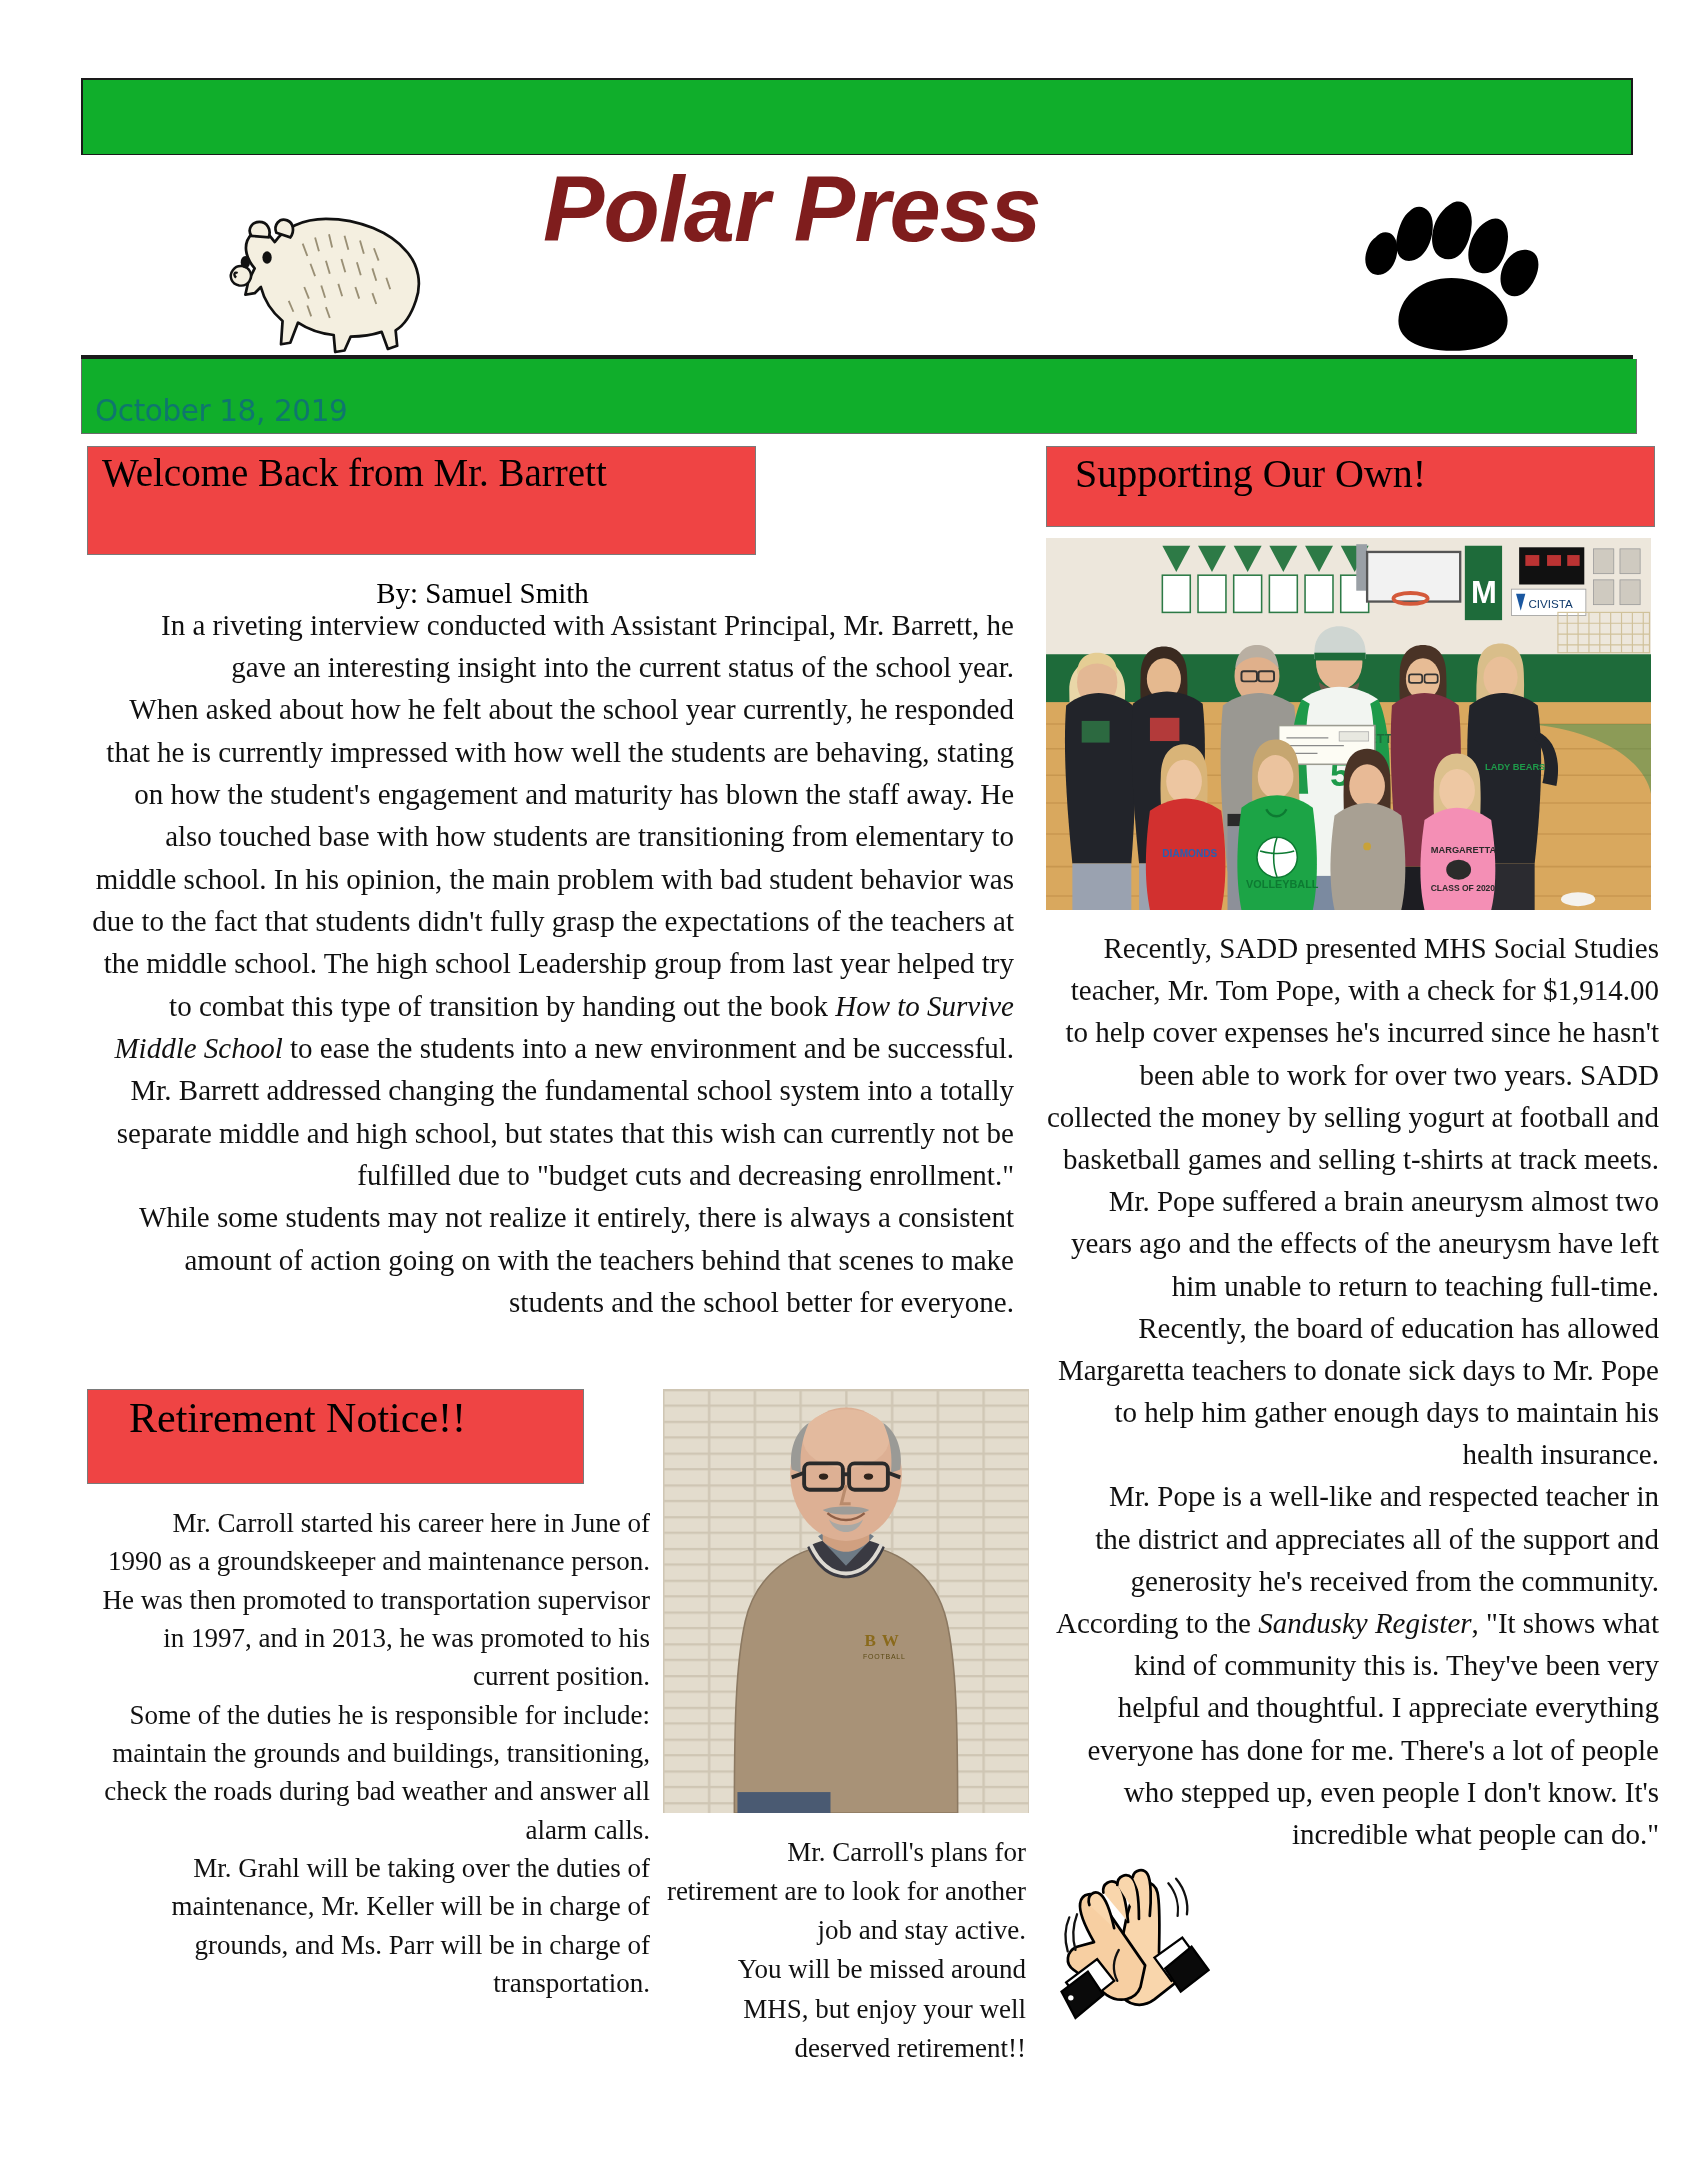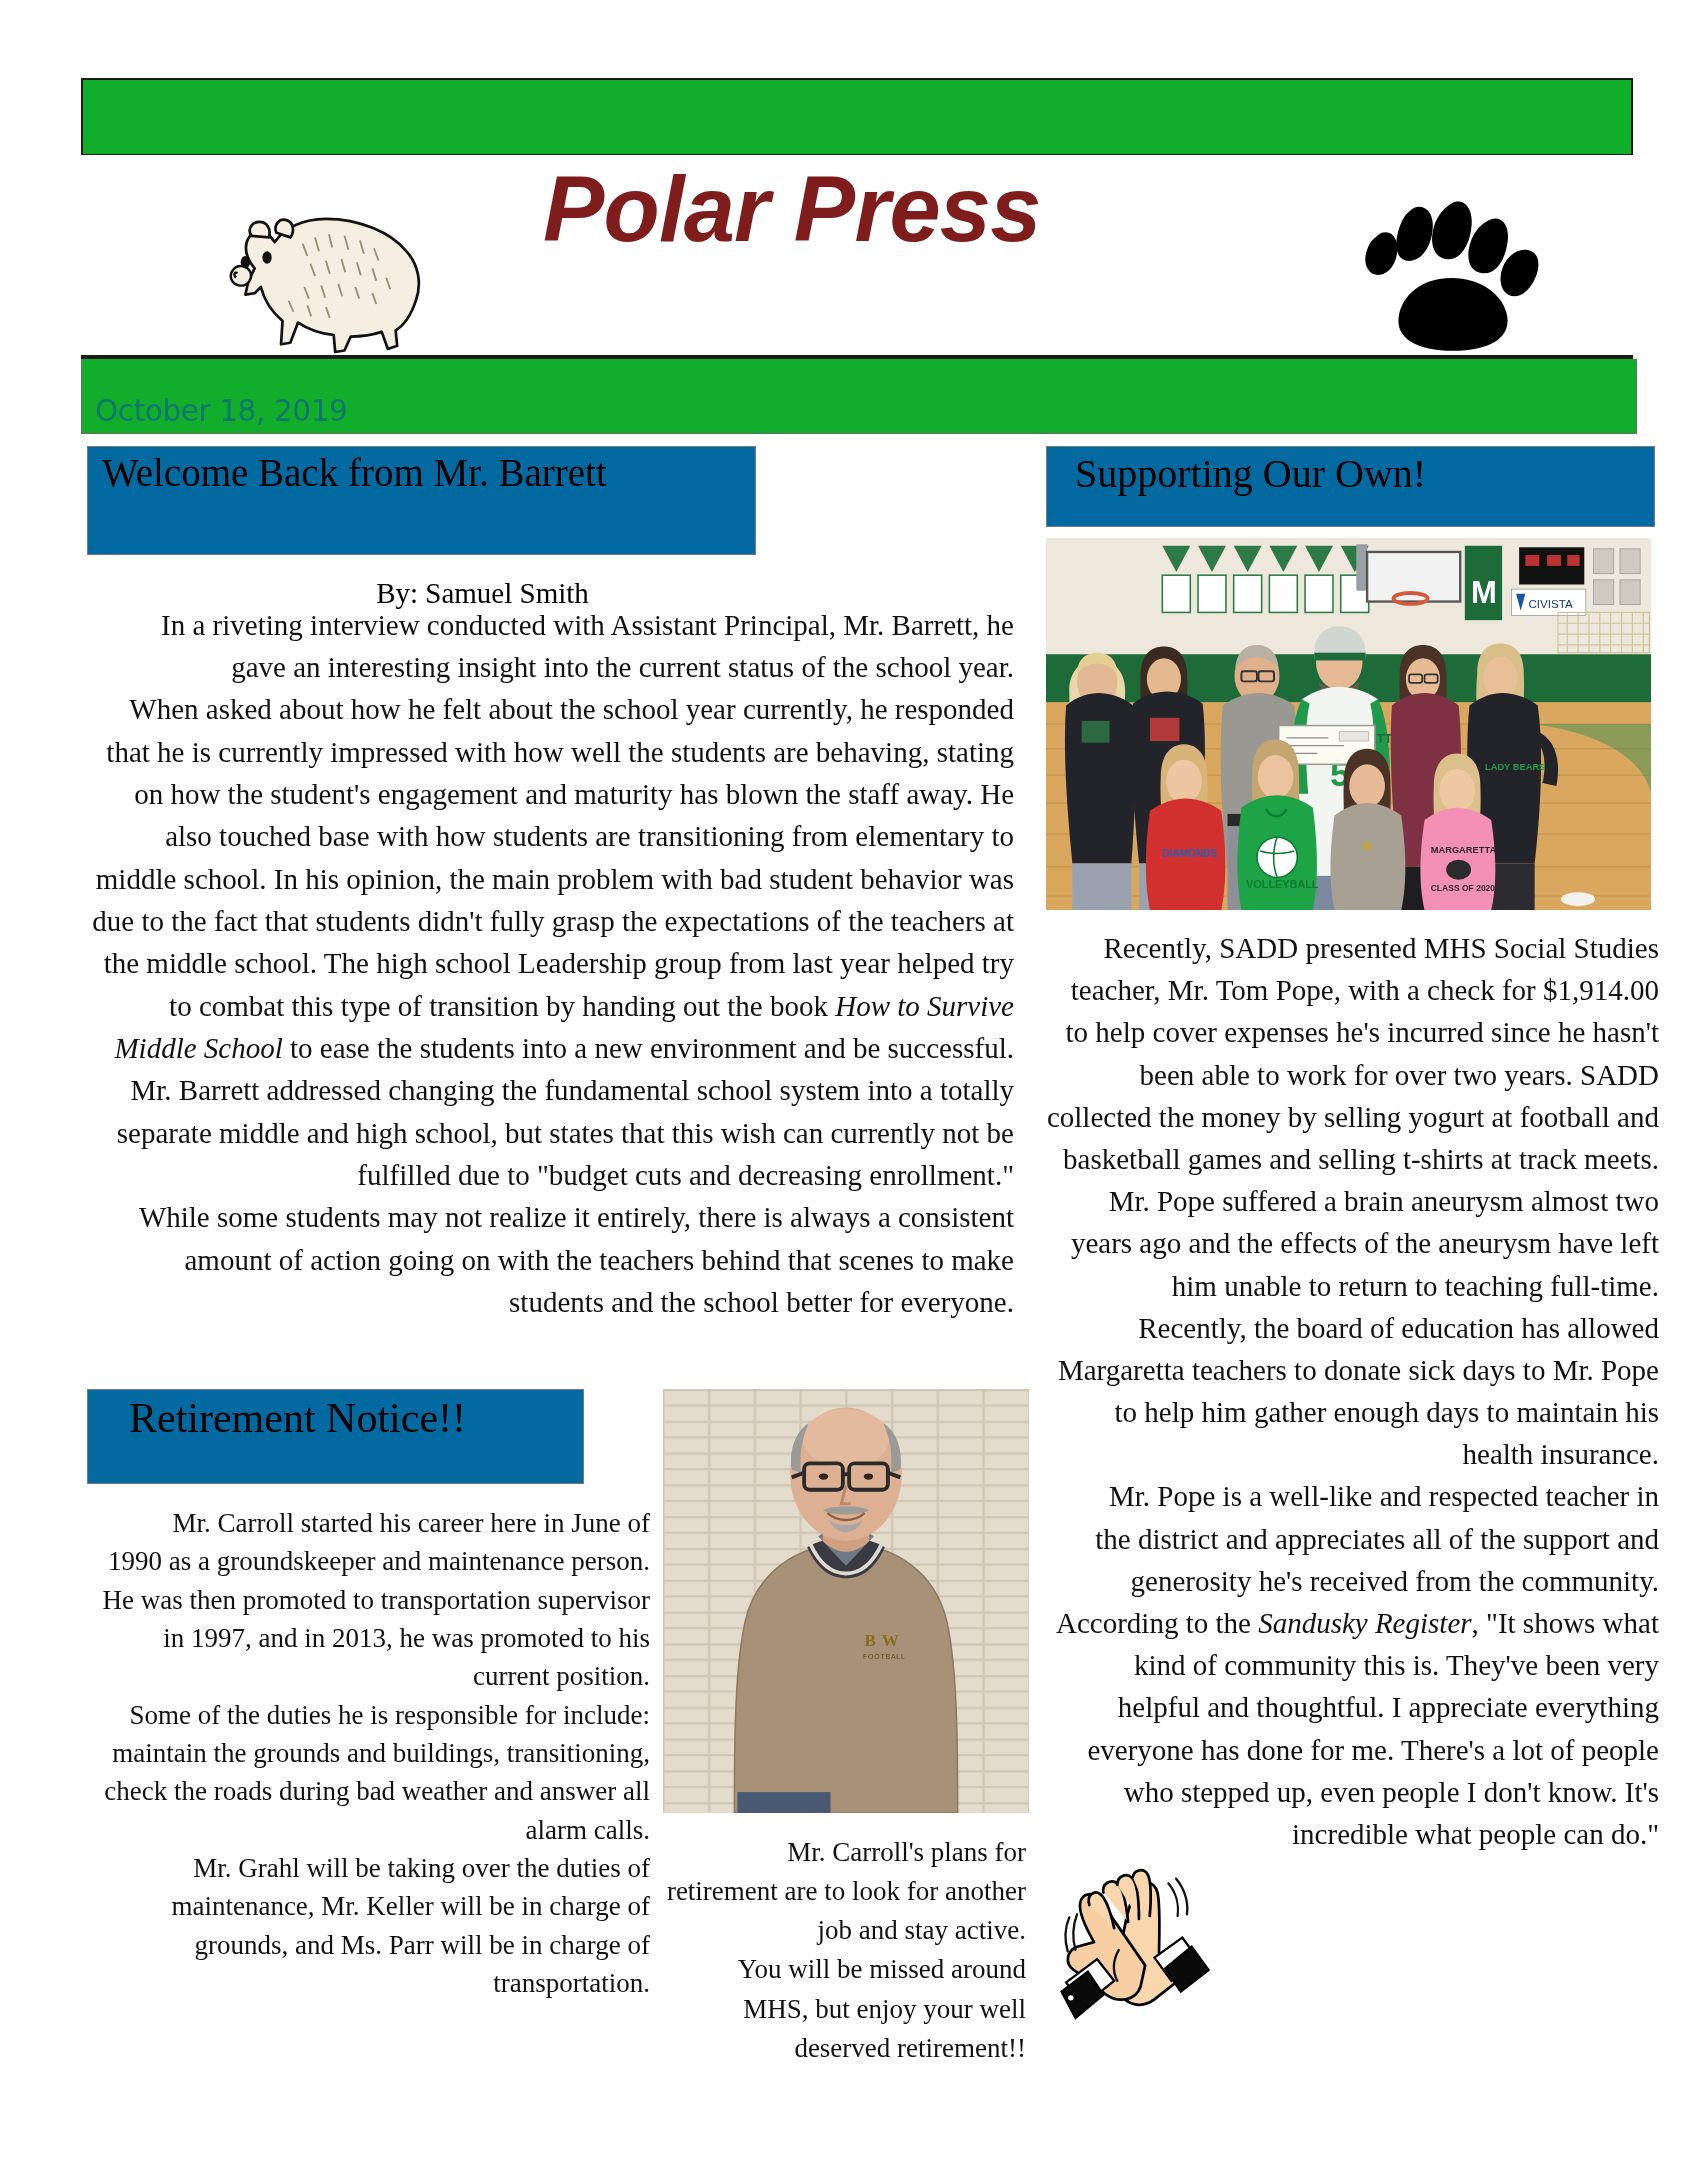--- a/index.html
+++ b/index.html
@@ -86,21 +86,21 @@
     left: 87px; top: 446px;
     width: 931px;
   }
   .col-right {
     position: absolute;
     left: 1046px; top: 446px;
     width: 613px;
   }
 
   .section-header {
-    background: #0369a1;
+    background: #ef4444;
     border: 1.6px solid #7a7a7a;
     box-sizing: border-box;
     color: #000;
     font-family: "Liberation Serif", "DejaVu Serif", serif;
     font-size: 39px;
     line-height: 1.05;
     padding: 6.2px 0 0 14px;
     overflow: hidden;
   }
   #welcome-header { width: 669px; height: 109px; }

